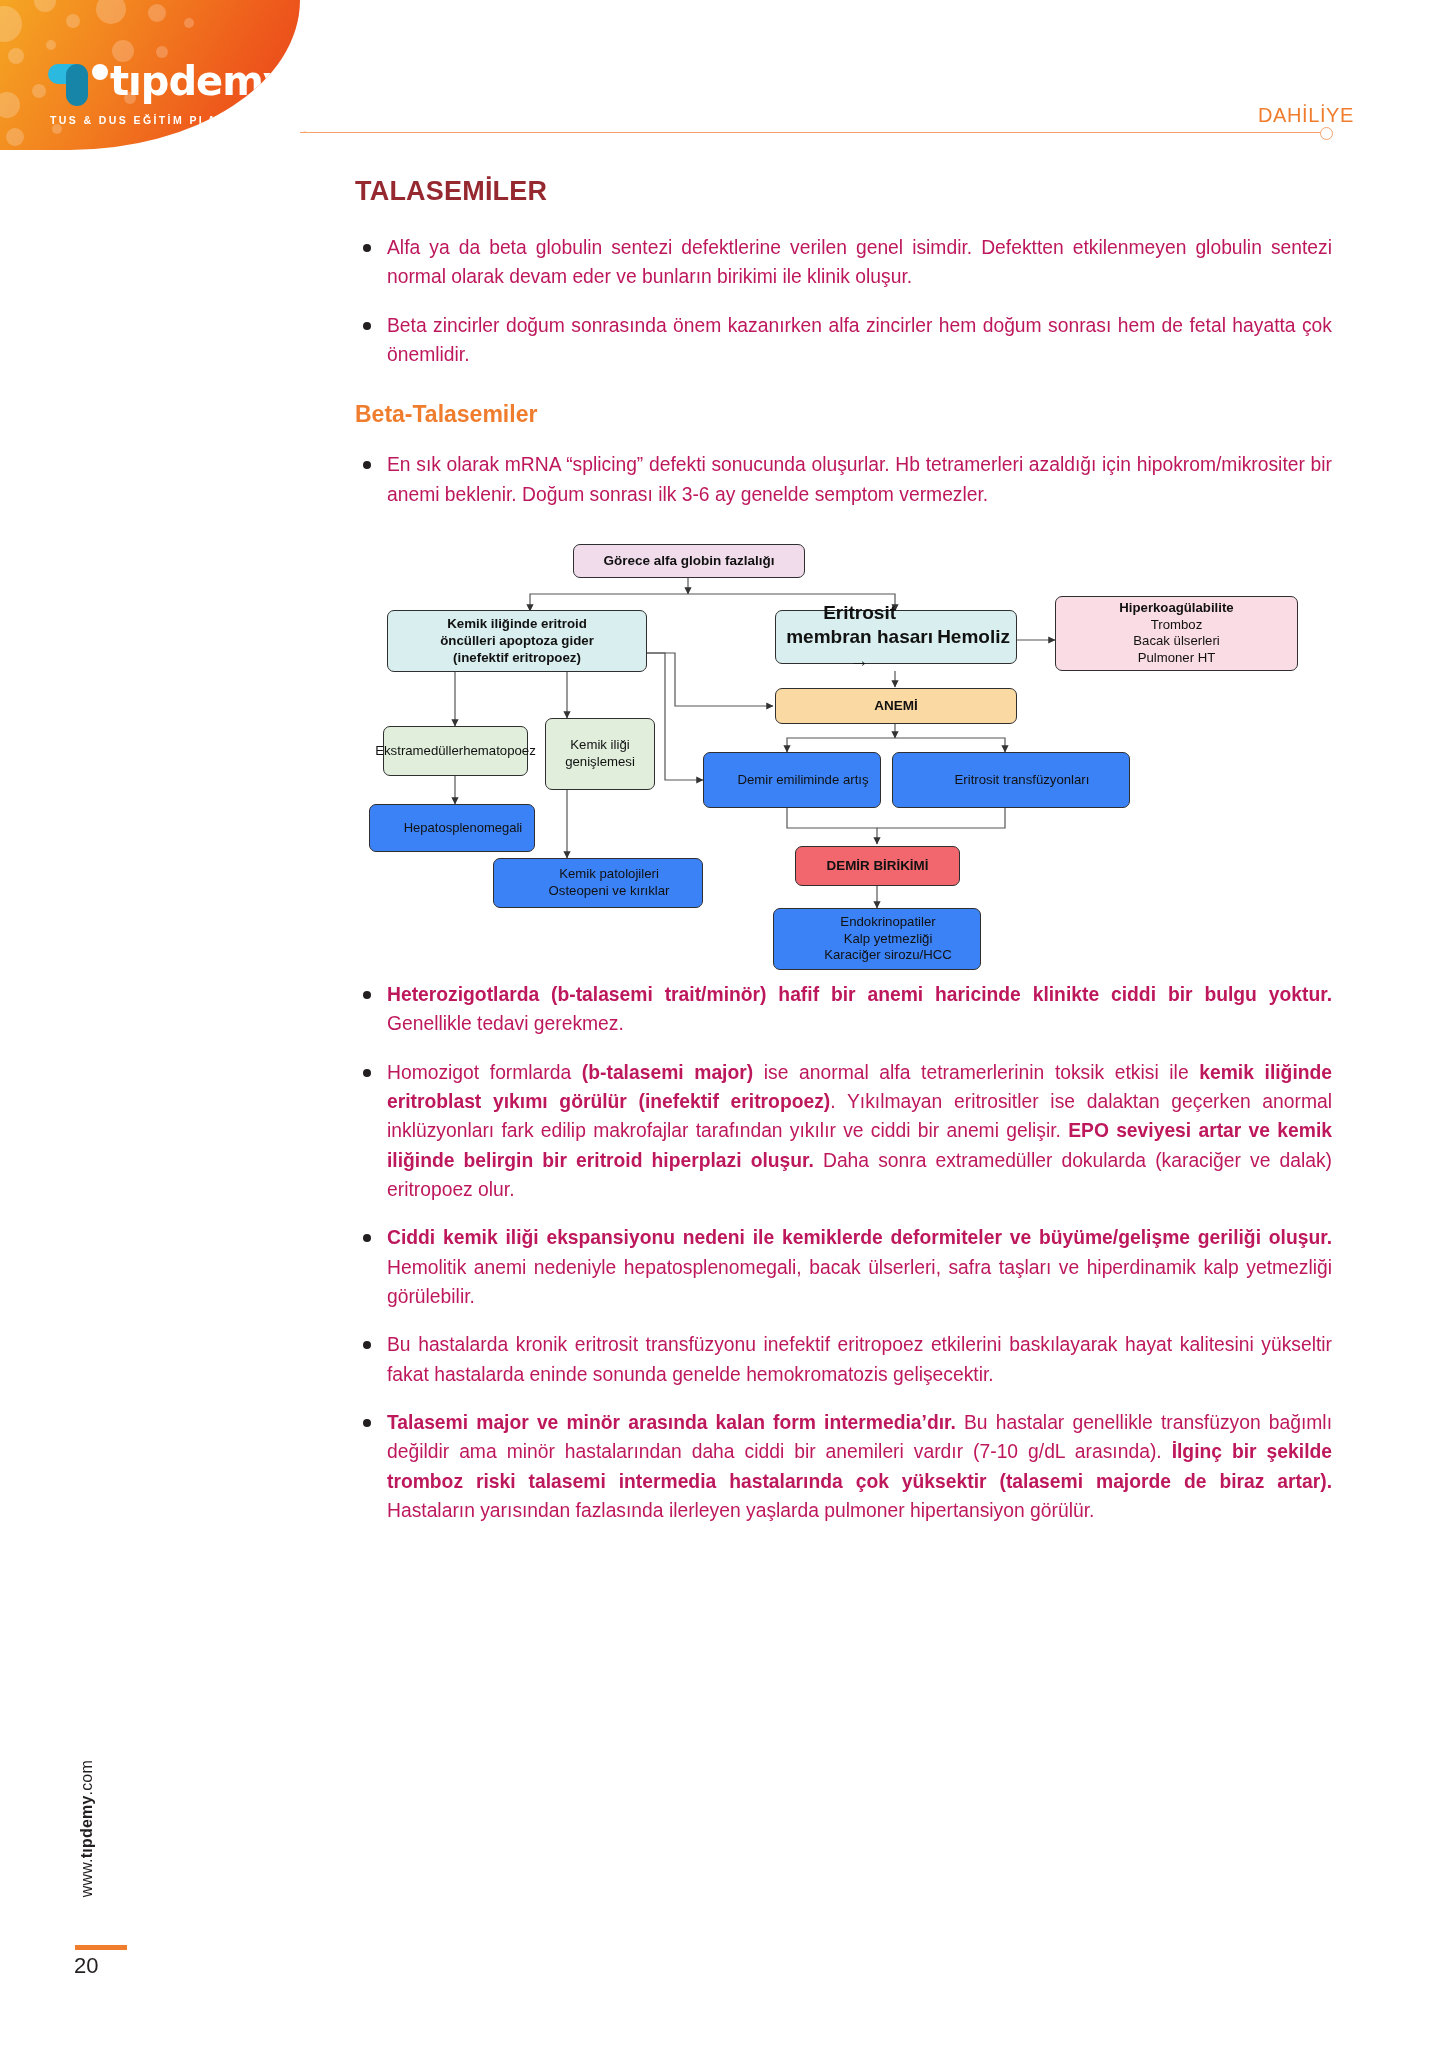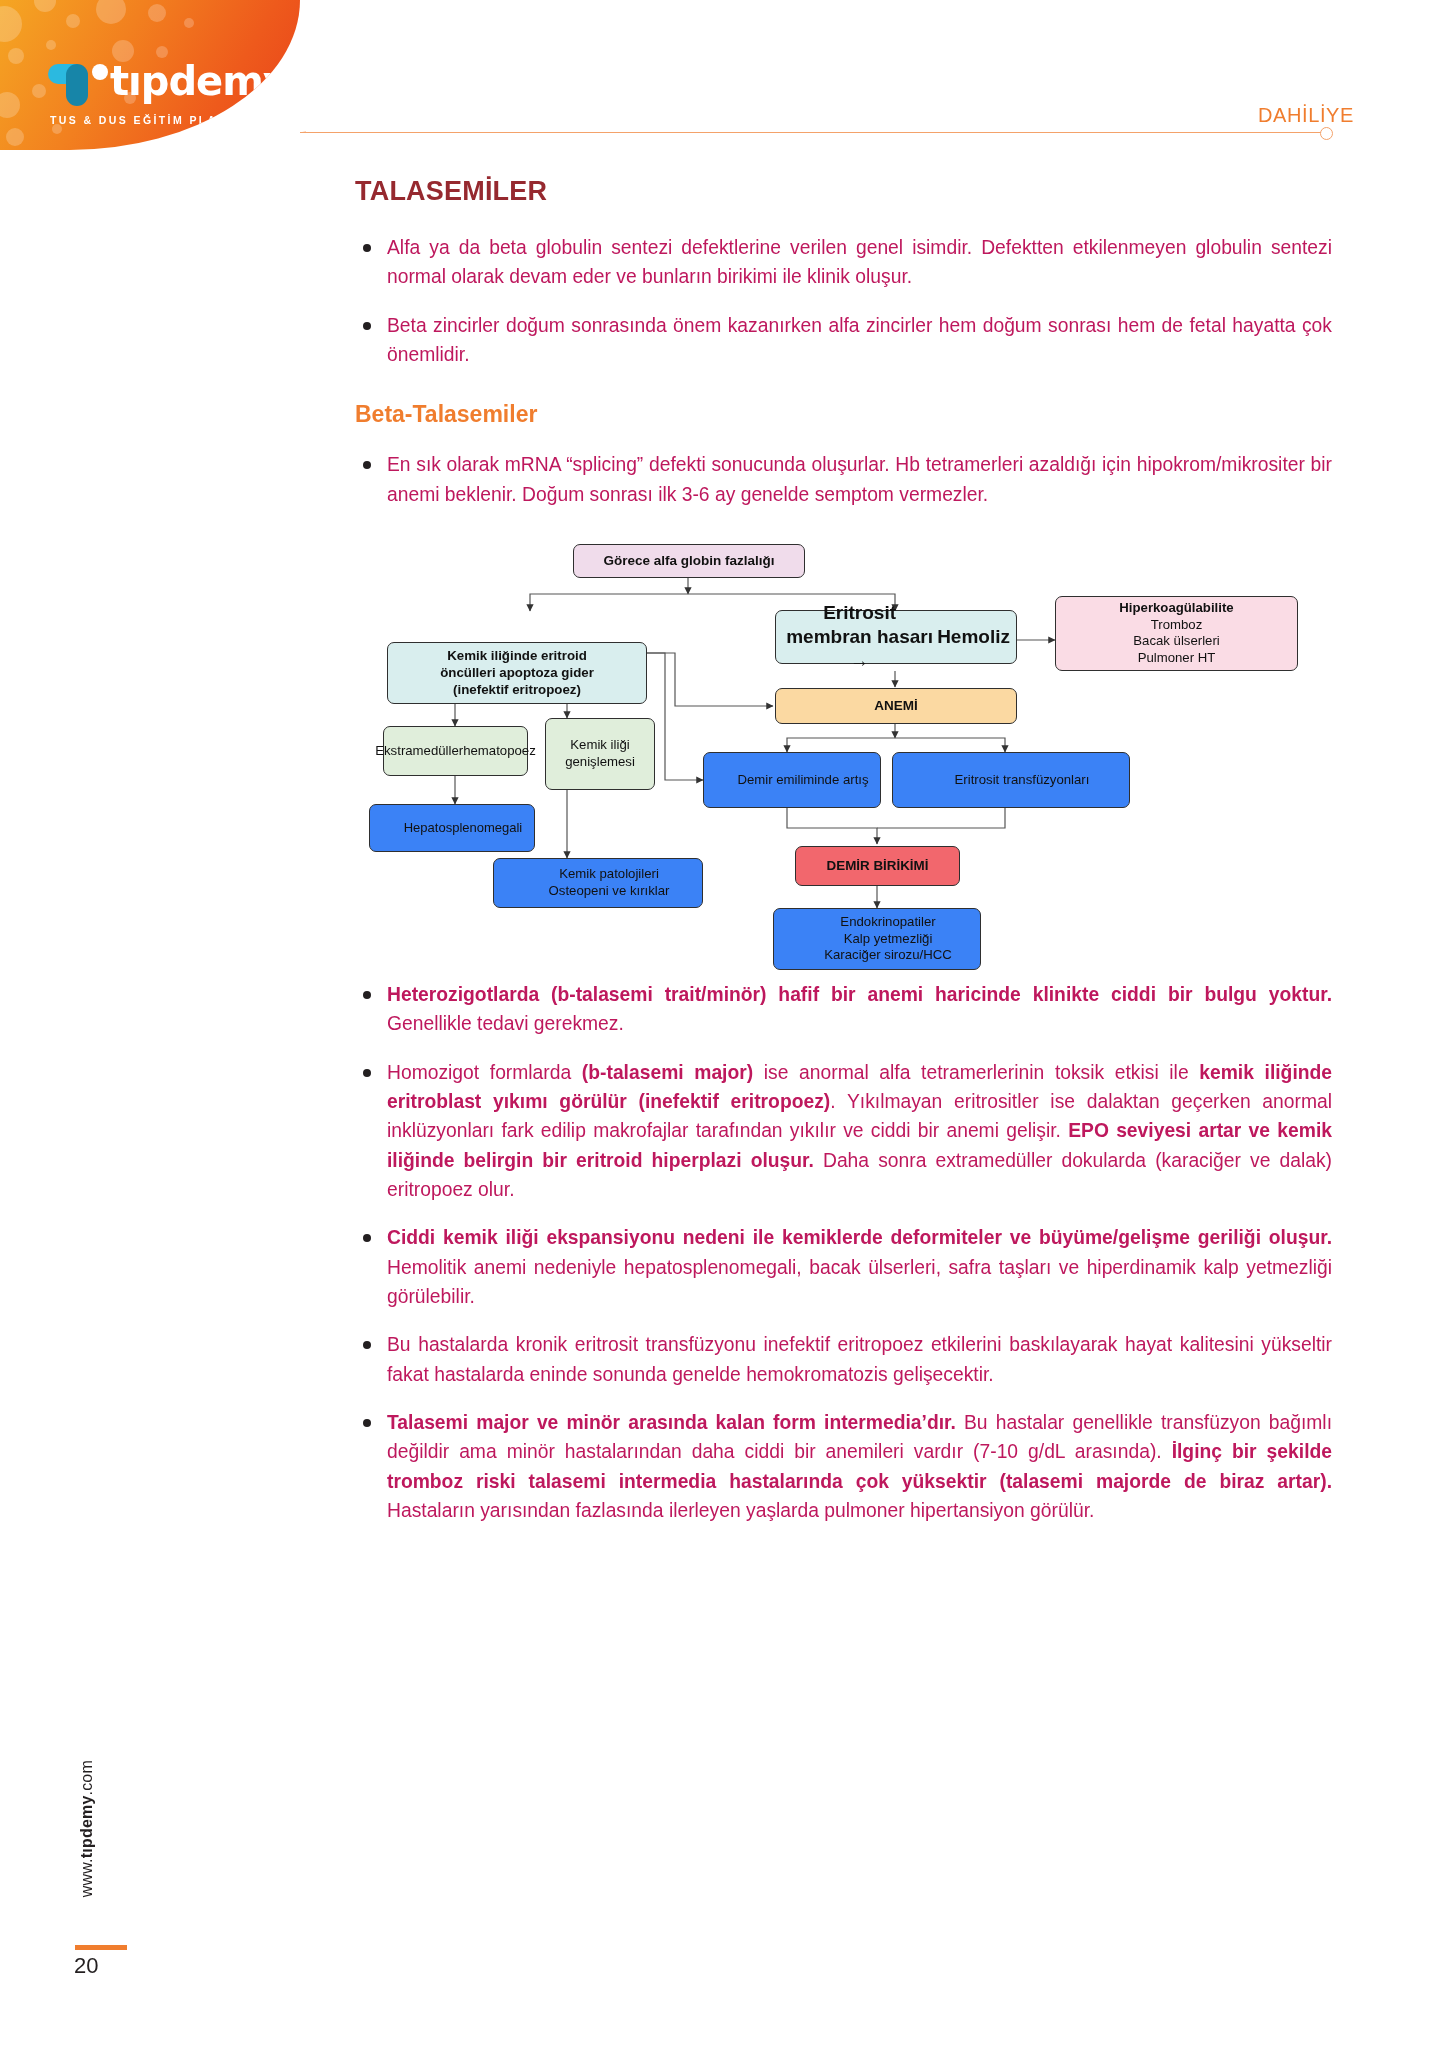--- a/index.html
+++ b/index.html
@@ -218,21 +218,21 @@
         <path d="M650,279 L650,300 L522,300" marker-end="none"></path>
 
         <path d="M522,358 L522,380"></path>
       </g>
     </svg>
 
     <div class="node n-pink" style="left:218px;top:16px;width:232px;height:34px;font-size:13.5px;">
       <span class="ttl">Görece alfa globin fazlalığı</span>
     </div>
 
-    <div class="node n-blue" style="left:32px;top:82px;width:260px;height:62px;font-size:13.3px;flex-direction:column;margin-top:32px;">
+    <div class="node n-blue" style="left:32px;top:82px;width:260px;height:62px;font-size:13.3px;flex-direction:column;">
       <span class="ttl">Kemik iliğinde eritroid</span>
       <span class="ttl">öncülleri apoptoza gider</span>
       <span class="ttl">(inefektif eritropoez)</span>
     </div>
 
     <div class="node n-blue" style="left:420px;top:82px;width:242px;height:54px;font-size:19px;flex-direction:row;">
       <span class="ttl">Eritrosit membran hasarı →</span>
       <span class="ttl">Hemoliz</span>
     </div>
 

